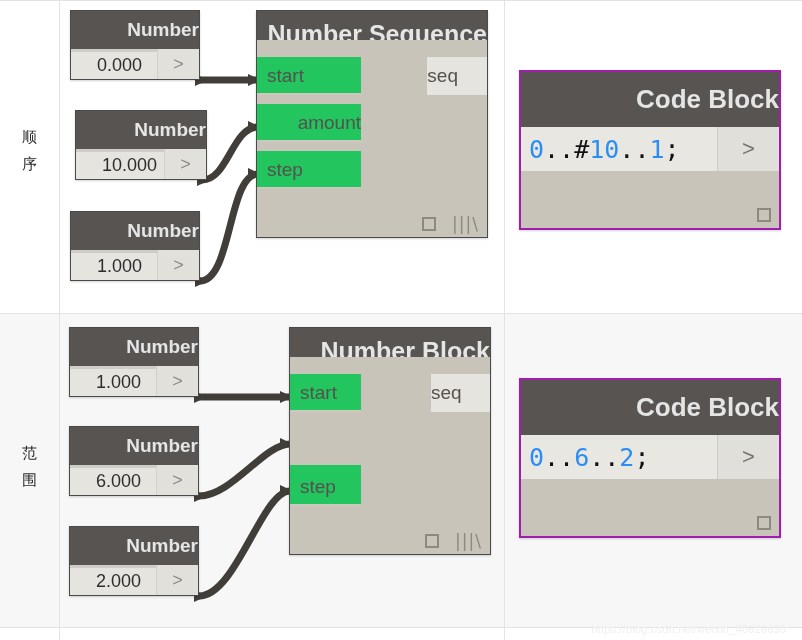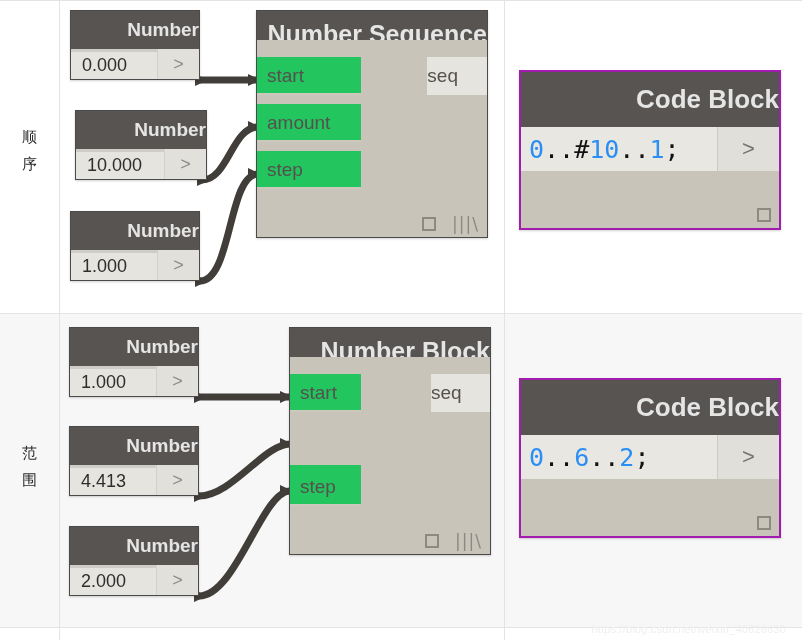--- a/index.html
+++ b/index.html
@@ -73,21 +73,21 @@
   .num-body {
     position: absolute;
     left: 0; right: 0; top: 38px; bottom: 0;
     display: flex;
     background: #e6e4df;
   }
   .num-value {
     flex: 1 1 auto;
     display: flex;
     align-items: center;
-    padding-left: 11px;
+    padding-left: 26px;
     font-size: 18px;
     color: #2e2e2e;
     background: #e6e4df;
     border-top: 3px solid #cfcdc7;
     box-sizing: border-box;
   }
   .num-port {
     width: 42px;
     display: flex;
     align-items: center;
@@ -281,21 +281,21 @@
     <div class="num-body">
       <div class="num-value">1.000</div>
       <div class="num-port">&gt;</div>
     </div>
   </div>
 
   <div class="node fn-node" style="left:256px;top:10px;width:232px;height:228px;">
     <div class="node-header">Number Sequence</div>
     <div class="fn-body">
       <div class="port-in" style="top:0;width:104px;">start</div>
-      <div class="port-in" style="top:47px;width:104px;">amount</div>
+      <div class="port-in" style="top:47px;width:104px;text-align:right;">amount</div>
       <div class="port-in" style="top:94px;width:104px;">step</div>
       <div class="port-out" style="top:0;width:60px;">seq</div>
       <div class="node-footer-icons">
         <span class="icon-square"></span>
         <span class="icon-lacing">|||\</span>
       </div>
     </div>
   </div>
 
   <div class="node cb-node" style="left:519px;top:70px;">
@@ -315,21 +315,21 @@
     <div class="node-header">Number</div>
     <div class="num-body">
       <div class="num-value">1.000</div>
       <div class="num-port">&gt;</div>
     </div>
   </div>
 
   <div class="node num-node" style="left:69px;top:426px;">
     <div class="node-header">Number</div>
     <div class="num-body">
-      <div class="num-value">4.413</div>
+      <div class="num-value">6.000</div>
       <div class="num-port">&gt;</div>
     </div>
   </div>
 
   <div class="node num-node" style="left:69px;top:526px;">
     <div class="node-header">Number</div>
     <div class="num-body">
       <div class="num-value">2.000</div>
       <div class="num-port">&gt;</div>
     </div>

